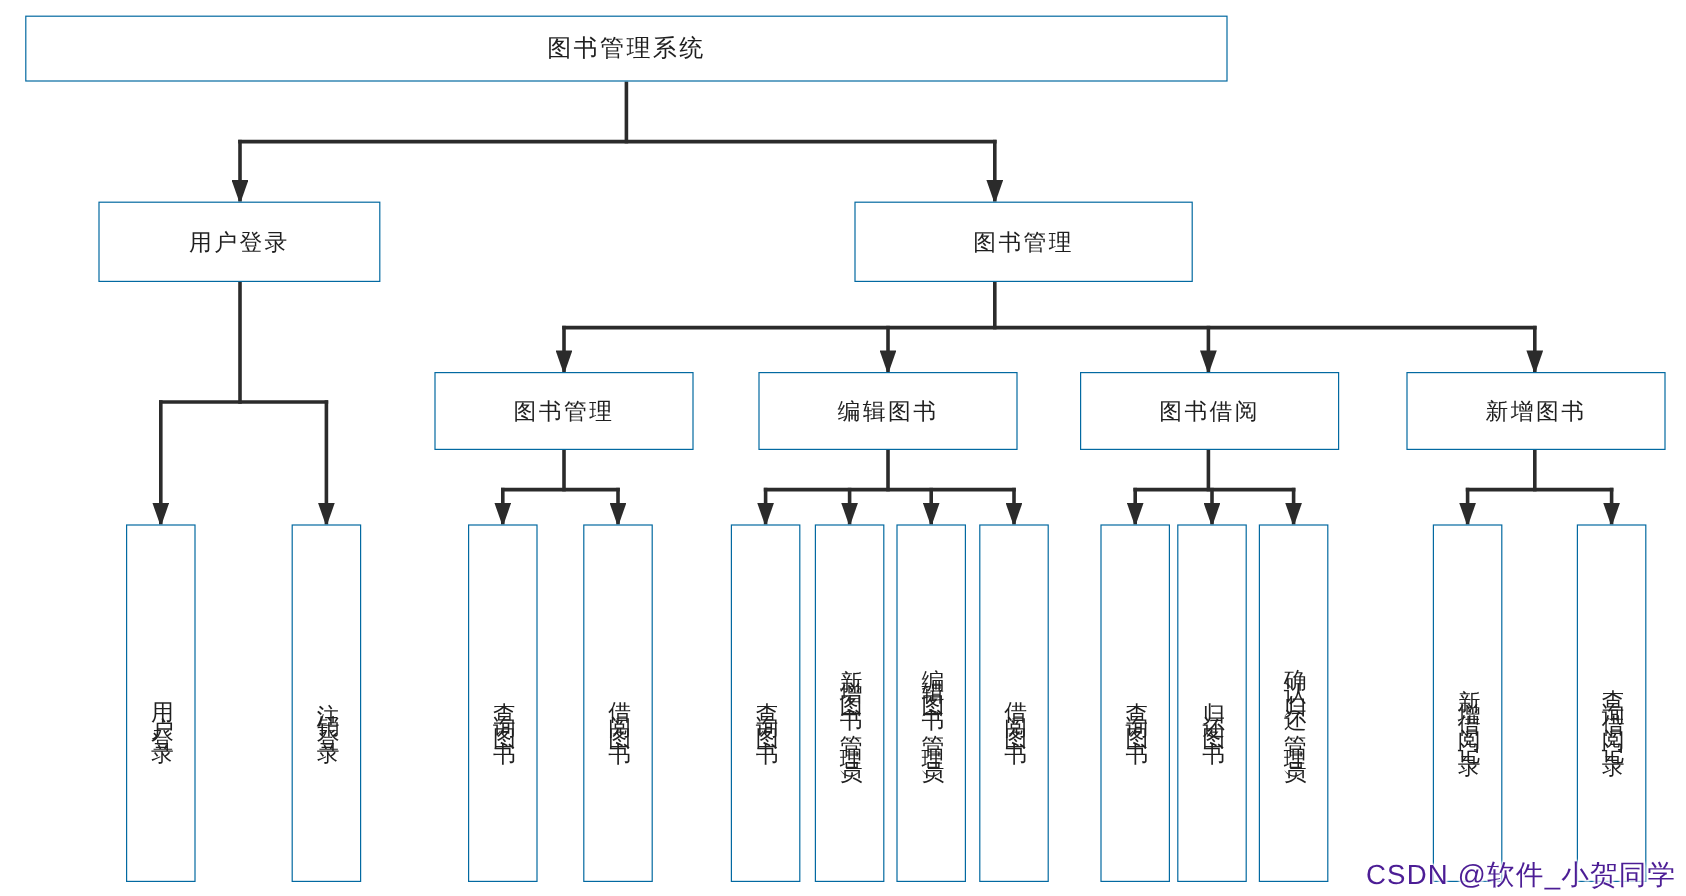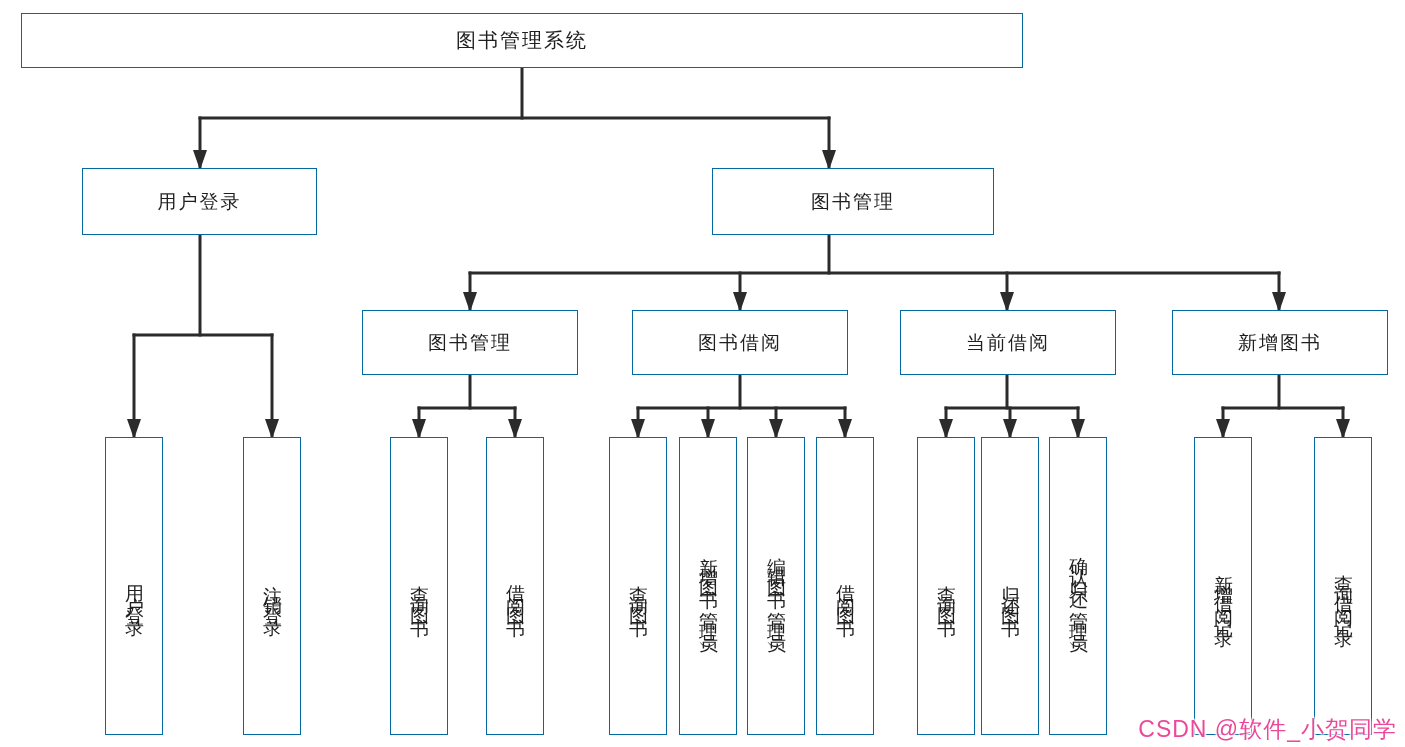--- a/index.html
+++ b/index.html
@@ -27,21 +27,21 @@
     font-size:19px;
     line-height:1.2;
     letter-spacing:11px;
     padding-top:11px; 
     white-space:nowrap;
   }
   .watermark{
     position:absolute;
     right:8px;bottom:2px;
     font-size:23px;
-    color:#ec4899;
+    color:#4c1d95;
     letter-spacing:1px;
     text-shadow:1px 1px 2px #ffffff,-1px -1px 2px #ffffff,1px -1px 2px #ffffff,-1px 1px 2px #ffffff;
     z-index:3;
     white-space:nowrap;
   }
 </style>
 </head>
 <body>
 
 <div class="canvas">
@@ -119,24 +119,24 @@
     <span class="h-label">用户登录</span>
   </div>
   <div class="node" style="left:712px;top:168px;width:282px;height:67px;">
     <span class="h-label">图书管理</span>
   </div>
 
   <div class="node" style="left:362px;top:310px;width:216px;height:65px;">
     <span class="h-label">图书管理</span>
   </div>
   <div class="node" style="left:632px;top:310px;width:216px;height:65px;">
-    <span class="h-label">图书借阅</span>
+    <span class="h-label">编辑图书</span>
   </div>
   <div class="node" style="left:900px;top:310px;width:216px;height:65px;">
-    <span class="h-label">当前借阅</span>
+    <span class="h-label">图书借阅</span>
   </div>
   <div class="node" style="left:1172px;top:310px;width:216px;height:65px;">
     <span class="h-label">新增图书</span>
   </div>
 
   <div class="node leaf" style="left:105px;top:437px;width:58px;height:298px;">
     <span class="v-label">用户登录</span>
   </div>
   <div class="node leaf" style="left:243px;top:437px;width:58px;height:298px;">
     <span class="v-label">注销登录</span>

